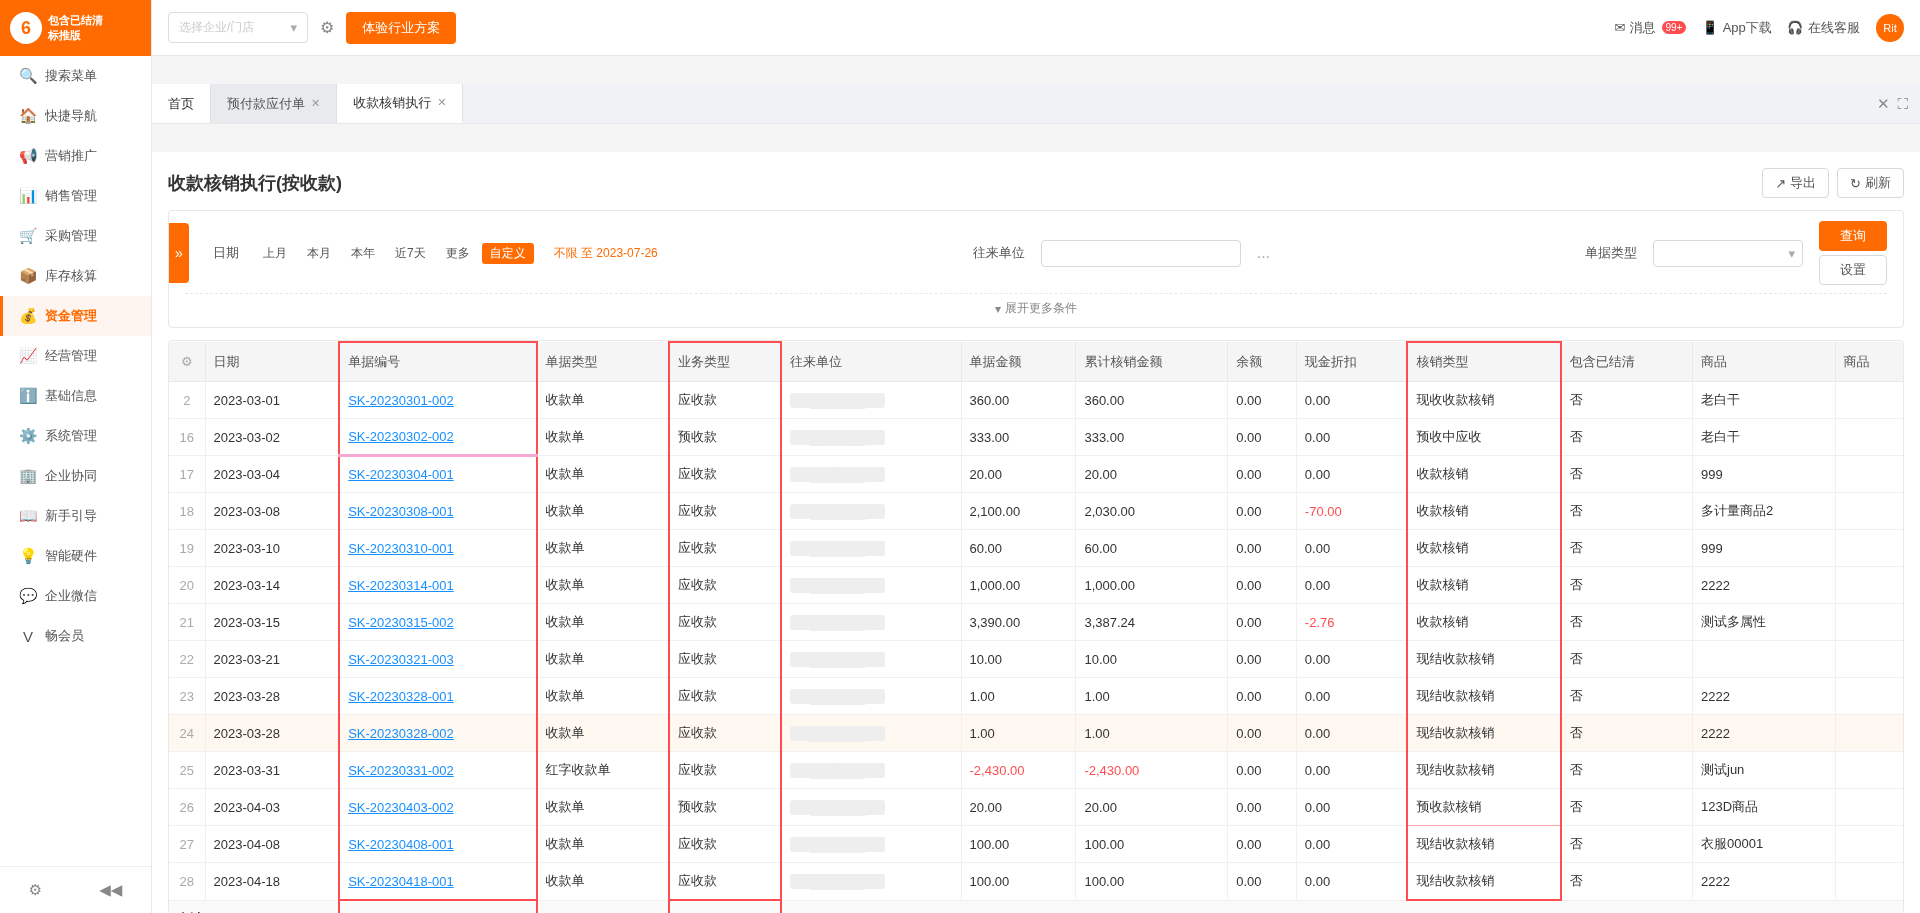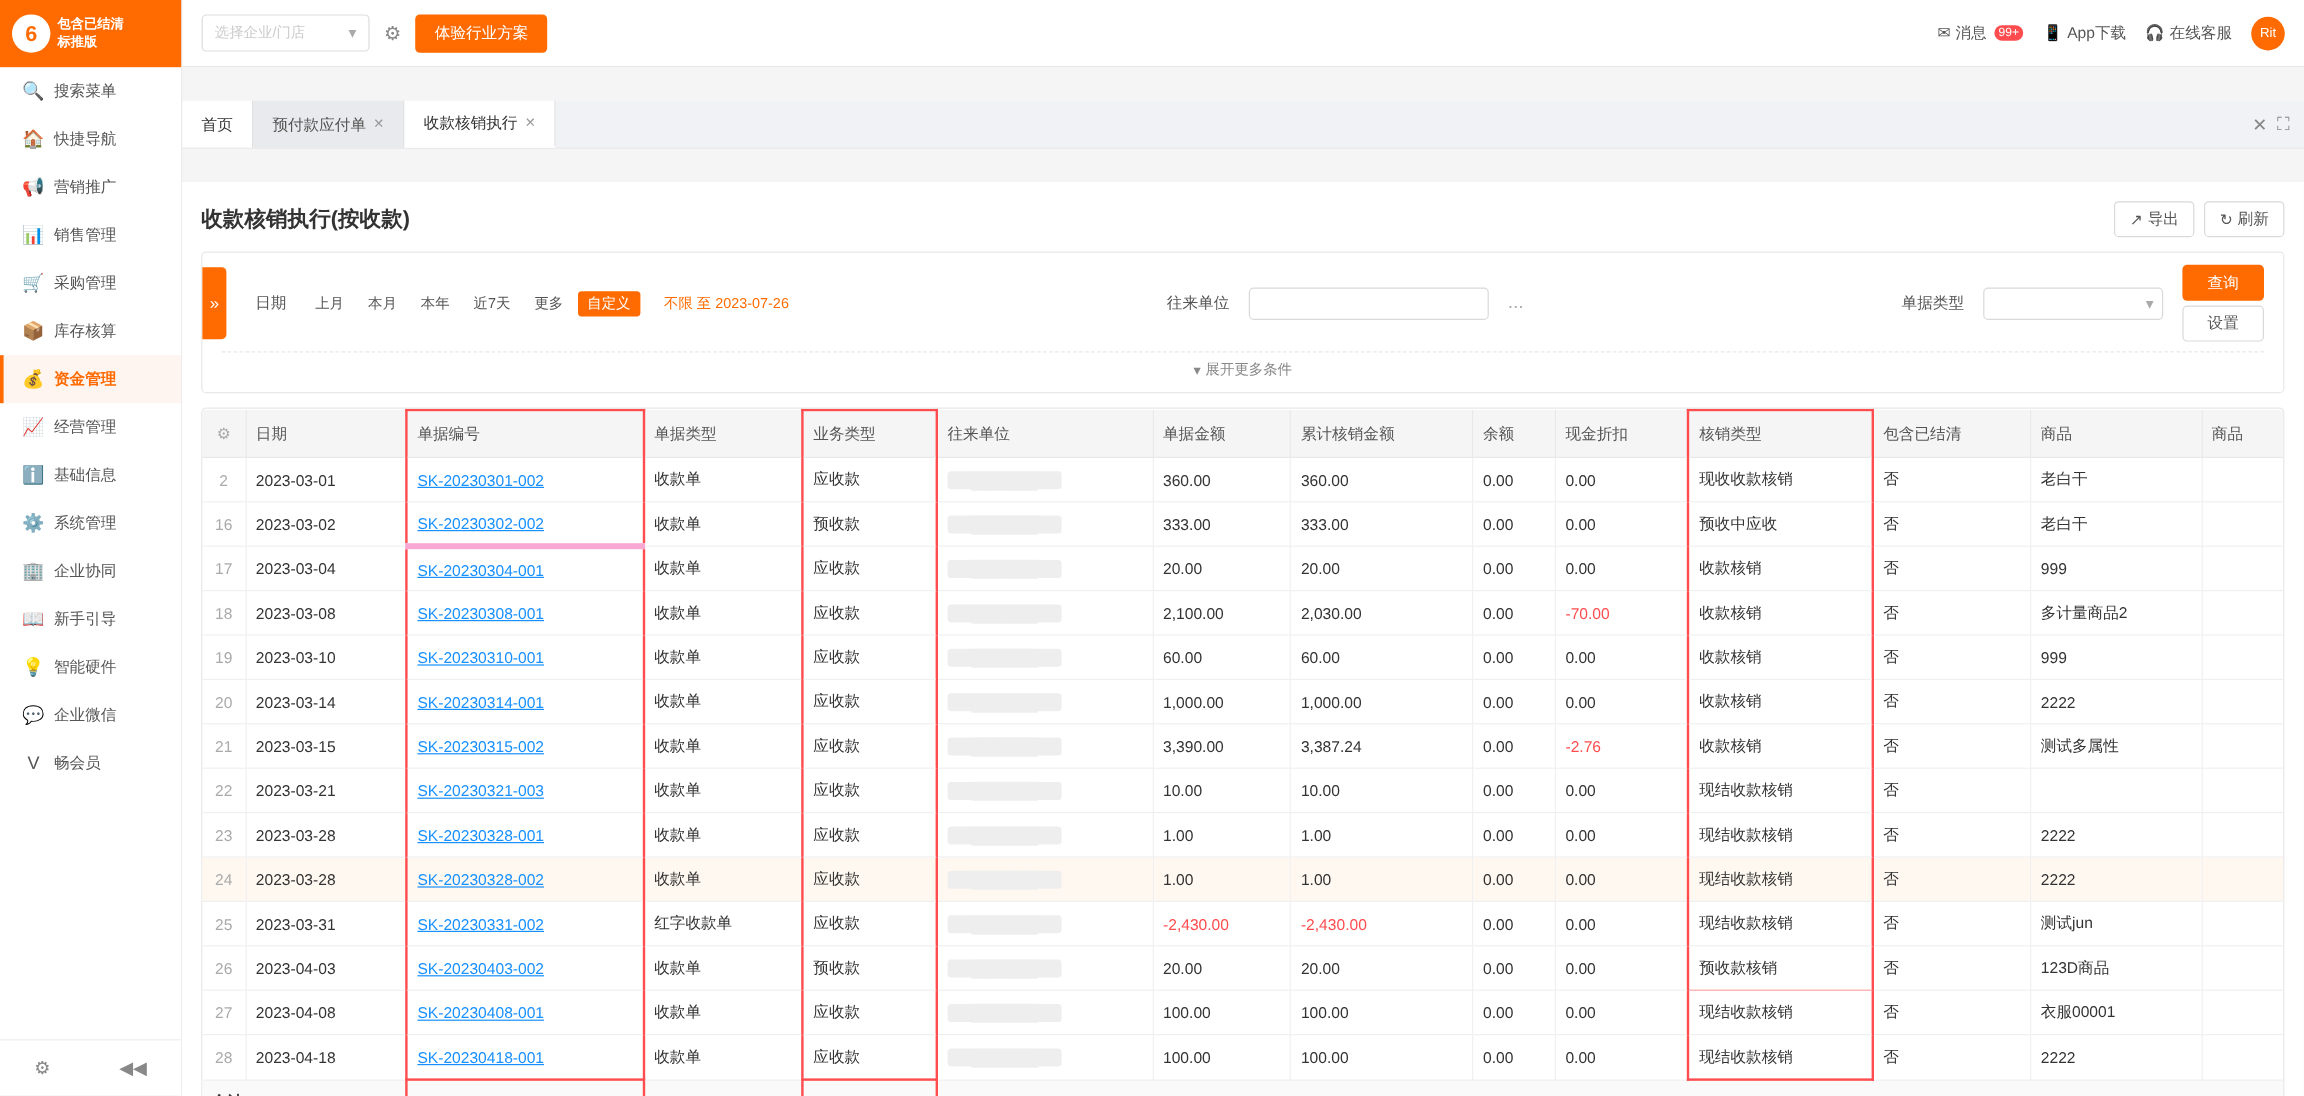--- a/index.html
+++ b/index.html
@@ -533,21 +533,21 @@
     <td>0.00</td>
     <td class="">0.00</td>
     <td style="border-left: 2px solid #ff4d4f; border-right: 2px solid #ff4d4f; border-bottom: 1px solid #f0f0f0;">现收收款核销</td>
     <td>否</td>
     <td>老白干</td>
     <td></td>
   </tr>
               <tr>
     <td class="col-icon">16</td>
     <td>2023-03-02</td>
-    <td style="border-left: 2px solid #ff4d4f; border-right: 2px solid #ff4d4f; border-bottom: 5px solid #f9a8d4;"><a class="link-text">SK-20230302-002</a></td>
+    <td style="border-left: 2px solid #ff4d4f; border-right: 2px solid #ff4d4f; border-bottom: 3px solid #f9a8d4;"><a class="link-text">SK-20230302-002</a></td>
     <td>收款单</td>
     <td style="border-left: 2px solid #ff4d4f; border-right: 2px solid #ff4d4f; border-bottom: 1px solid #f0f0f0;">预收款</td>
     <td><span style="background:#eee; color:#eee; border-radius:3px; padding:0 20px;">██████</span></td>
     <td class="">333.00</td>
     <td class="">333.00</td>
     <td>0.00</td>
     <td class="">0.00</td>
     <td style="border-left: 2px solid #ff4d4f; border-right: 2px solid #ff4d4f; border-bottom: 1px solid #f0f0f0;">预收中应收</td>
     <td>否</td>
     <td>老白干</td>

